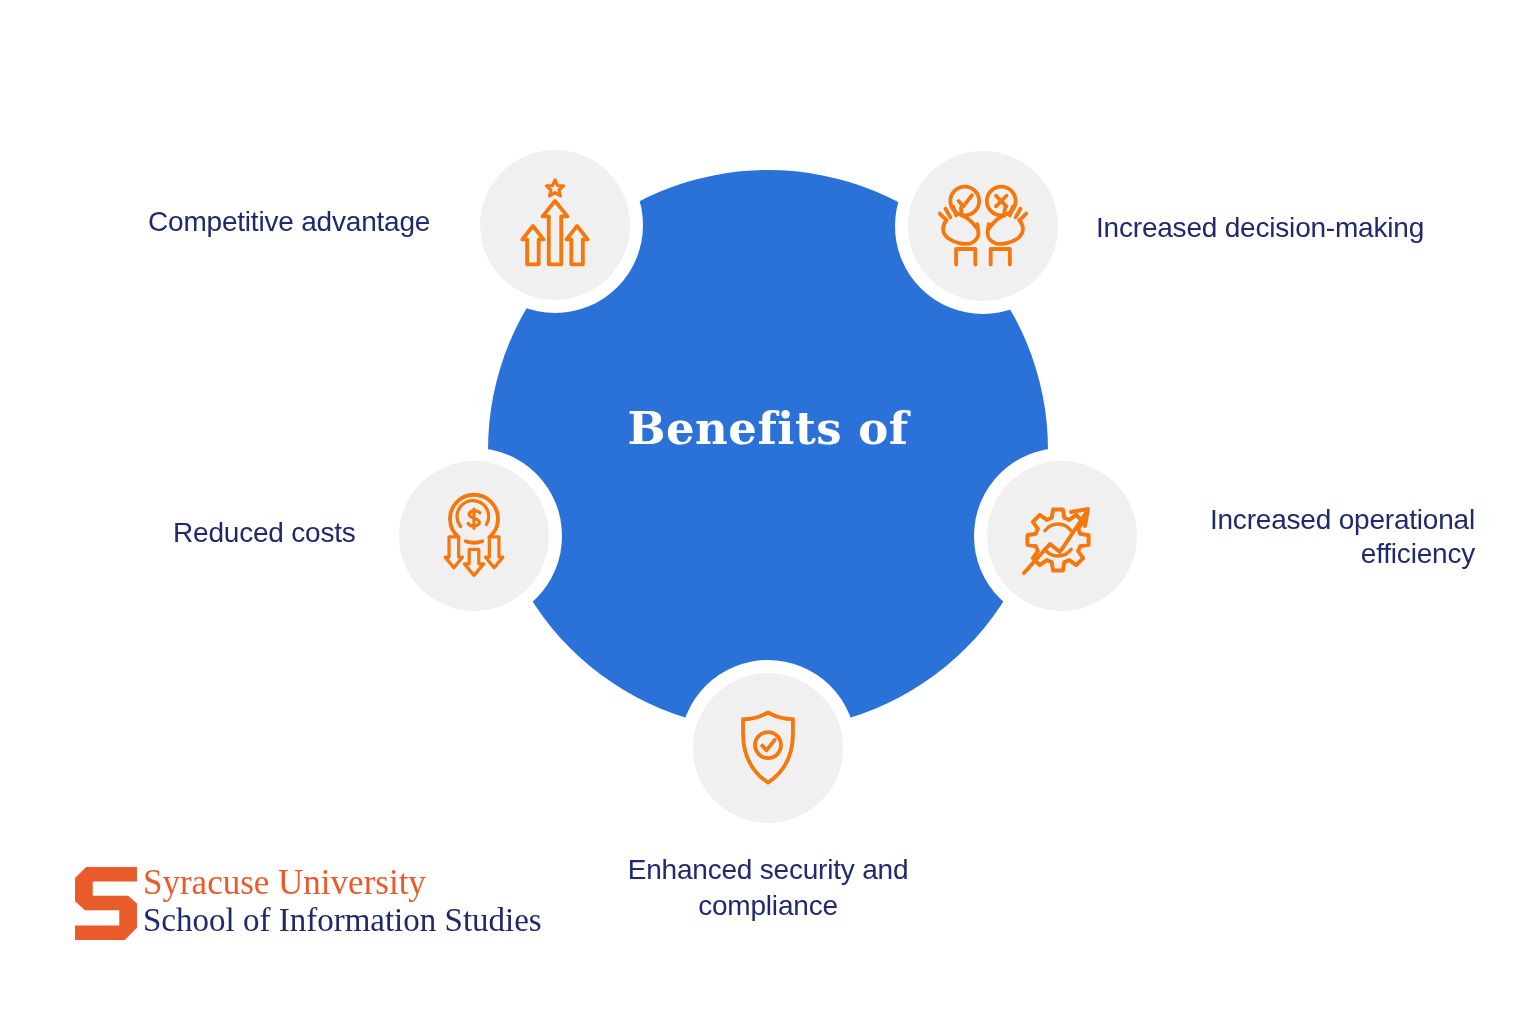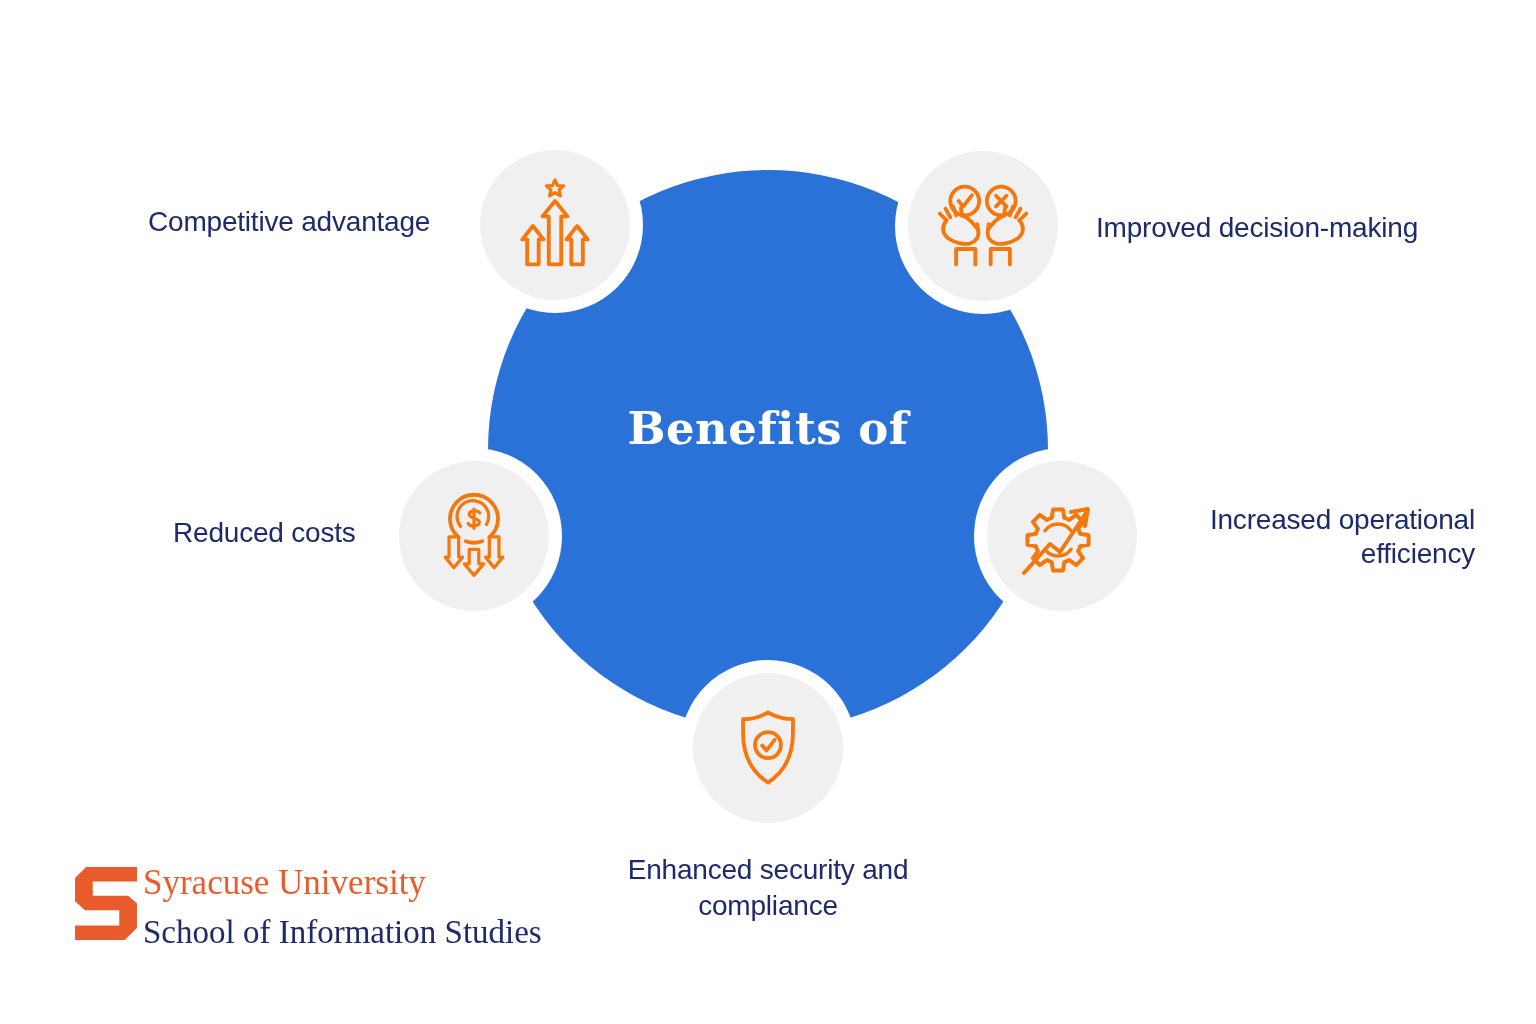--- a/index.html
+++ b/index.html
@@ -42,21 +42,21 @@
   .label-security{left:588px;top:852px;width:360px;text-align:center;line-height:36px;}
   .footer-logo-s{position:absolute;left:75px;top:867px;}
   .footer-org{
     position:absolute;left:143px;top:864px;
     font-family:"Liberation Serif",serif;font-size:35px;line-height:38px;
     color:var(--logo-orange,#EA5B2B);white-space:nowrap;
   }
   .footer-unit{
     position:absolute;left:143px;top:902px;
     font-family:"Liberation Serif",serif;font-size:33px;line-height:36px;
-    color:var(--navy,#1F2A6C);white-space:nowrap;margin-top:12px;
+    color:var(--navy,#1F2A6C);white-space:nowrap;
   }
   .ic{stroke:var(--icon-orange,#F4780D);fill:none;stroke-width:4;stroke-linecap:round;stroke-linejoin:round;}
   .ic-thin{stroke-width:3.4;}
 </style>
 </head>
 <body>
 
 <div class="canvas">
 
   <div class="center-circle">
@@ -88,21 +88,21 @@
         <path class="ic" d="M22 90 L22 74 L42 74 L42 90"></path>
       </g>
       <g transform="translate(100,0) scale(-1,1)">
         <path class="ic" d="M12 44 C7 50 7 58 14 63 C20 67 30 70 37 68 C43 66 46 61 45 55 L44 48"></path>
         <path class="ic" d="M12 44 L5 37 M16 41 L11 32 M22 39 L19 30 M28 39 L27 31"></path>
         <path class="ic" d="M28 39 C33 41 38 45 41 49 L45 54"></path>
         <path class="ic" d="M22 90 L22 74 L42 74 L42 90"></path>
       </g>
     </svg>
   </div>
-  <div class="label label-decision">Improved decision-making</div>
+  <div class="label label-decision">Increased decision-making</div>
 
   <div class="node node-costs">
     <svg width="96" height="96" viewBox="0 0 100 100">
       <path class="ic" d="M33.9 51.2 A25 25 0 1 1 66.1 51.2"></path>
       <path class="ic" d="M58.6 55.5 A25 25 0 0 1 41.4 55.5"></path>
       <path class="ic ic-thin" d="M36 40 A16.5 16.5 0 1 1 63 38"></path>
       <path class="ic ic-thin" d="M50 22 L50 42 M56 26 C54 23 46 23 45 27 C44 32 56 31 55.5 36 C55 40 46 41 44 37"></path>
       <path class="ic ic-thin" d="M50 91 L60 79 L55 79 L55 64 L45 64 L45 79 L40 79 Z"></path>
       <path class="ic ic-thin" d="M29 83 L38 72 L34 72 L34 51 L24 51 L24 72 L20 72 Z"></path>
       <path class="ic ic-thin" d="M71 83 L80 72 L76 72 L76 51 L66 51 L66 72 L62 72 Z"></path>

